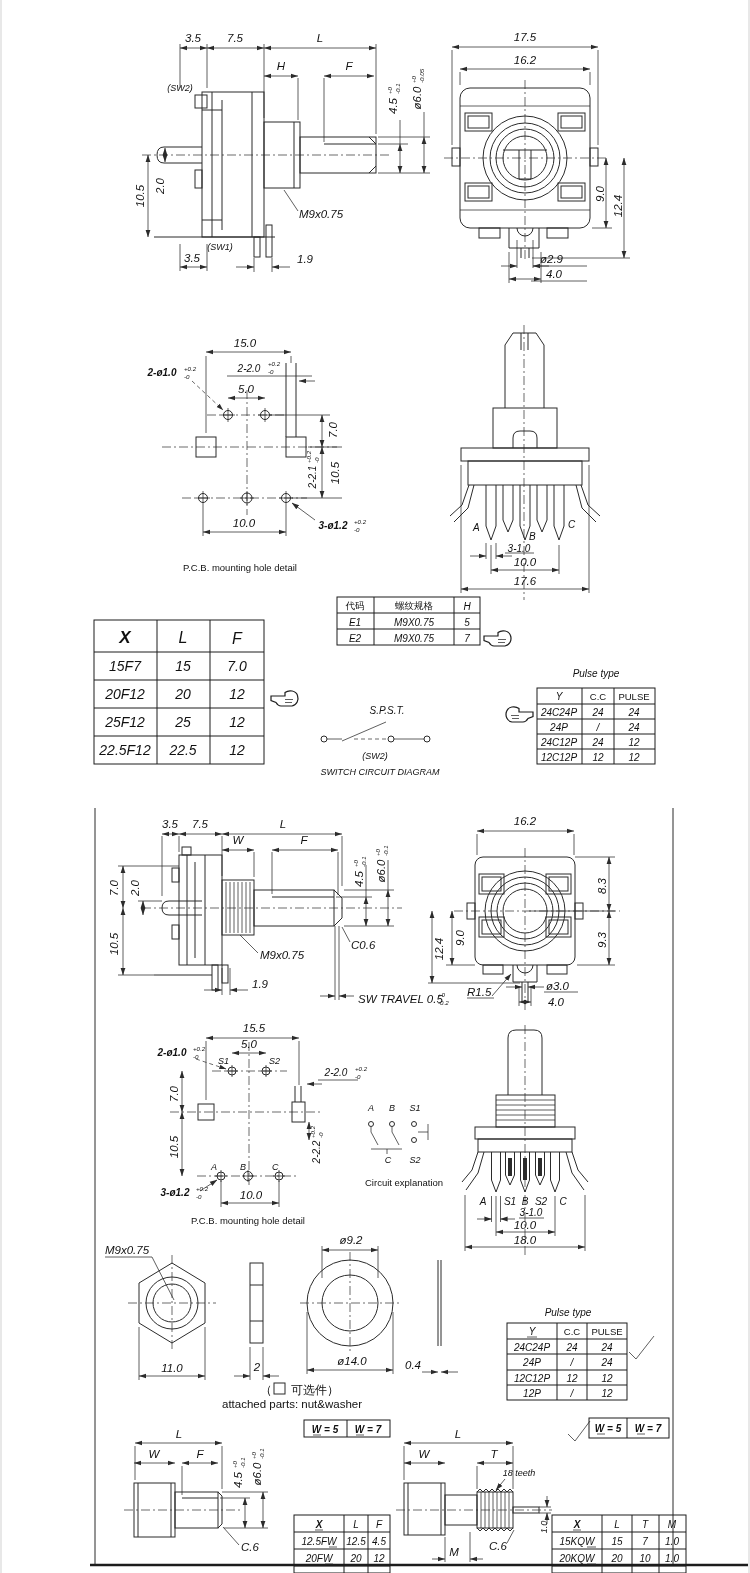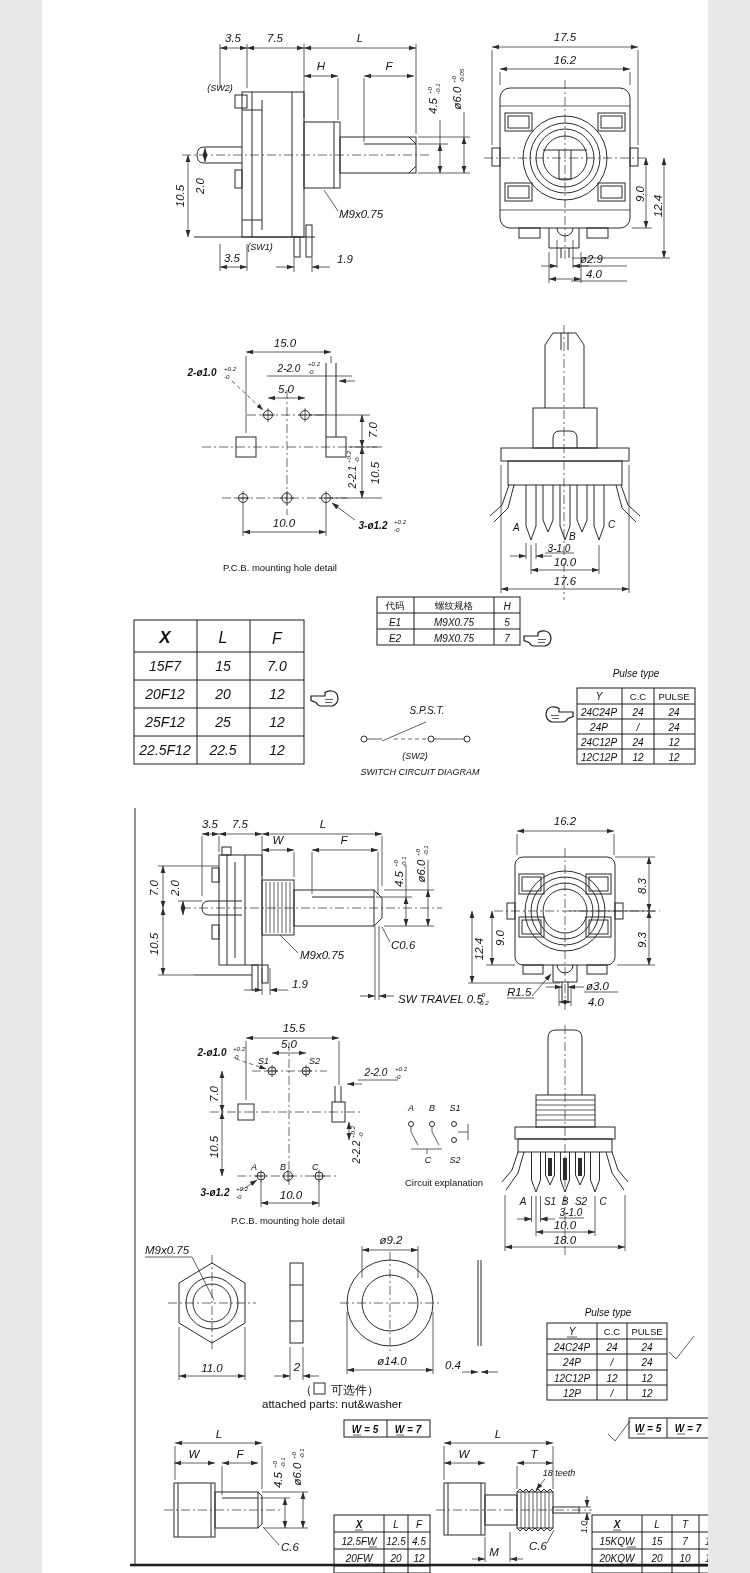--- a/index.html
+++ b/index.html
@@ -1,16 +1,16 @@
 <!DOCTYPE html>
 <html><head>
 <meta charset="utf-8">
 <style>
   html,body{margin:0;padding:0;background:#e8e8e8;}
-  #page{position:relative;width:666px;height:1573px;background:#ffffff;margin:0 auto;overflow:hidden;}
+  #page{position:relative;width:746px;height:1573px;background:#ffffff;margin:0 auto;overflow:hidden;}
   svg{position:absolute;left:0;top:0;}
   svg .sh{stroke:#2b2b2b;fill:none;stroke-width:1;}
   svg .dm{stroke:#2b2b2b;fill:none;stroke-width:.75;}
   svg .da{stroke:#2b2b2b;fill:none;stroke-width:.75;marker-start:url(#ar);marker-end:url(#ar);}
   svg .me{stroke:#2b2b2b;fill:none;stroke-width:.75;marker-end:url(#ar);}
   svg .cl{stroke:#2b2b2b;fill:none;stroke-width:.7;stroke-dasharray:9 3 2 3;}
   svg .dsh{stroke:#2b2b2b;fill:none;stroke-width:.7;stroke-dasharray:4 3;}
   svg .tbl{stroke:#1c1c1c;fill:none;stroke-width:1;}
   svg text{font-family:"Liberation Sans",sans-serif;fill:#111;stroke:none;}
   .t{font-style:italic;font-size:11.5px;}

